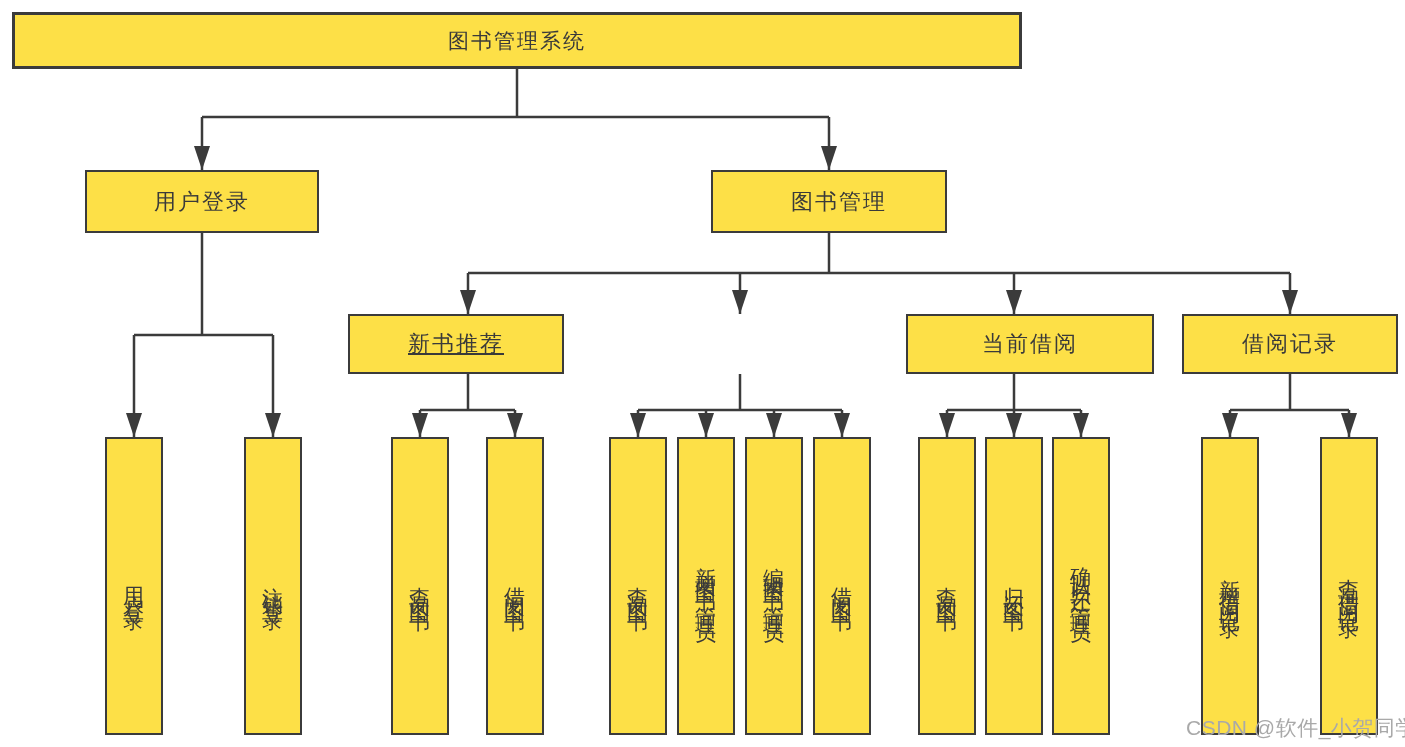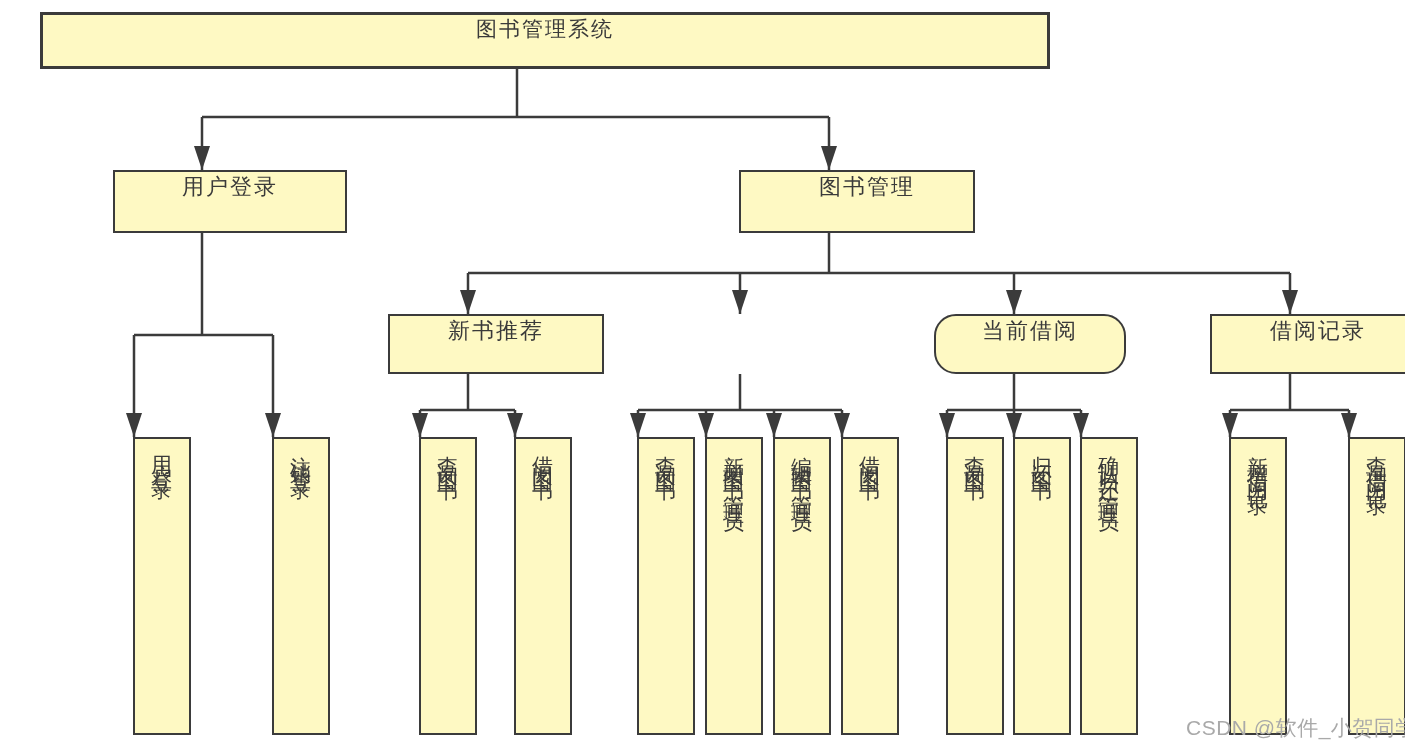--- a/index.html
+++ b/index.html
@@ -26,25 +26,25 @@
   .connectors line, .connectors path.seg {
     stroke: var(--line);
     stroke-width: 2.5;
     fill: none;
   }
   .connectors .head { fill: var(--line); stroke: none; }
   .box {
     position: absolute;
     box-sizing: border-box;
     border: 2.5px solid var(--line);
-    background: #fef9c3;
+    background: #fde047;
     display: flex;
+    align-items: center;
     justify-content: center;
     color: var(--text);
-    margin-left: 28px;
   }
   .box.root { border-width: 3px; }
   .hlabel {
     font-size: 22px;
     letter-spacing: 2px;
     white-space: nowrap;
     color: var(--text);
   }
   .root .hlabel { font-size: 21px; }
   .vlabel {
@@ -119,24 +119,24 @@
     <span class="hlabel">图书管理系统</span>
   </div>
 
   <div class="box" style="left:85px; top:170px; width:234px; height:63px;">
     <span class="hlabel">用户登录</span>
   </div>
   <div class="box" style="left:711px; top:170px; width:236px; height:63px;padding-left:20px;">
     <span class="hlabel">图书管理</span>
   </div>
 
-  <div class="box" style="left:360px; top:314px; width:216px; height:60px;">
+  <div class="box" style="left:348px; top:314px; width:216px; height:60px;text-decoration:underline;">
     <span class="hlabel">新书推荐</span>
   </div>
-  <div class="box" style="left:906px; top:314px; width:192px; height:60px;border-radius:22px;">
+  <div class="box" style="left:906px; top:314px; width:248px; height:60px;">
     <span class="hlabel">当前借阅</span>
   </div>
   <div class="box" style="left:1182px; top:314px; width:216px; height:60px;">
     <span class="hlabel">借阅记录</span>
   </div>
 
   <div class="box" style="left:105px; top:437px; width:58px; height:298px;">
     <span class="vlabel">用户登录</span>
   </div>
   <div class="box" style="left:244px; top:437px; width:58px; height:298px;">

